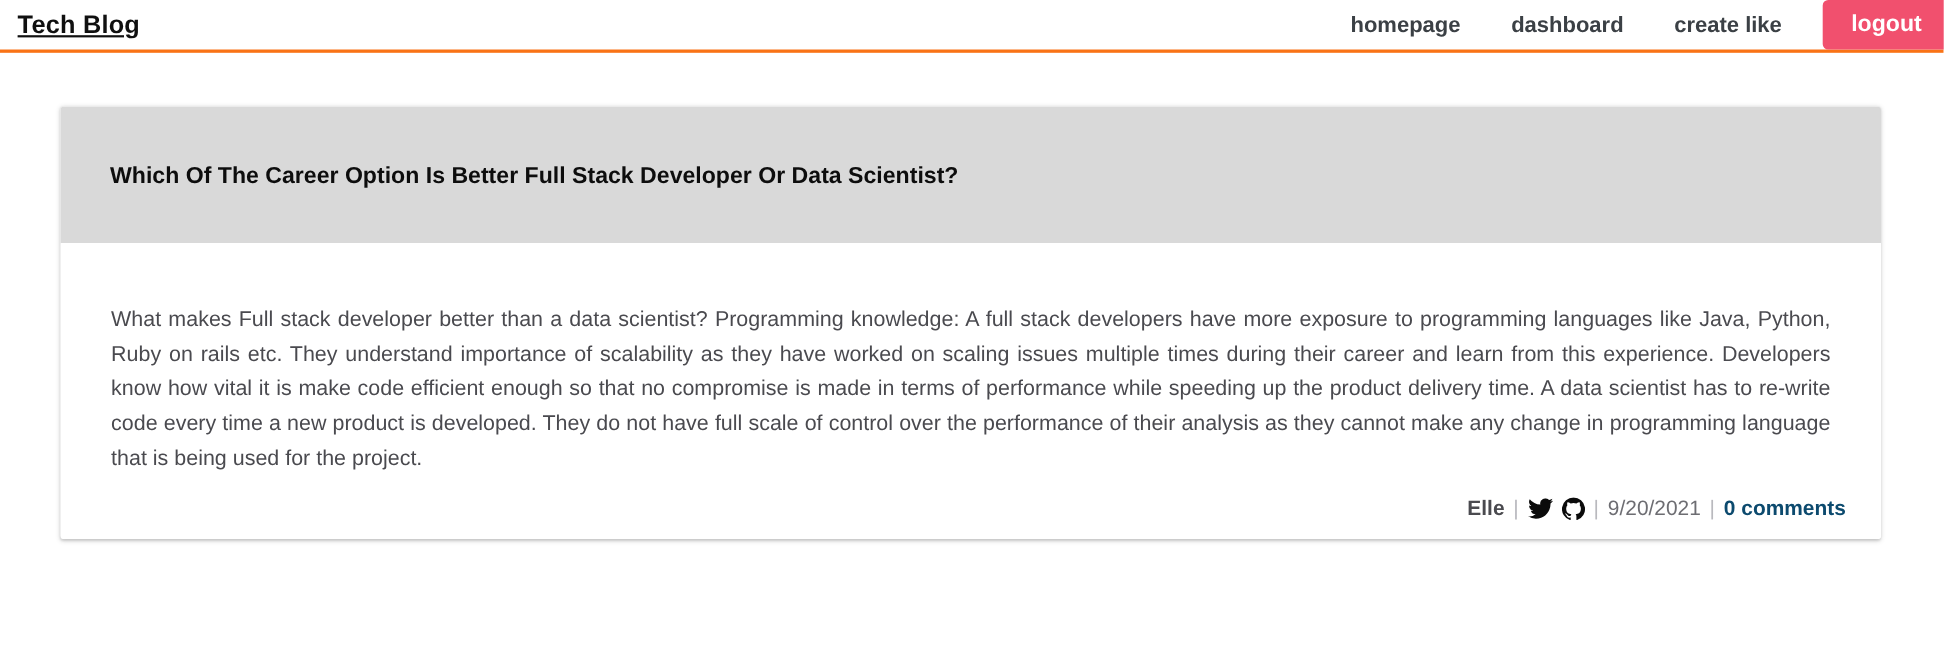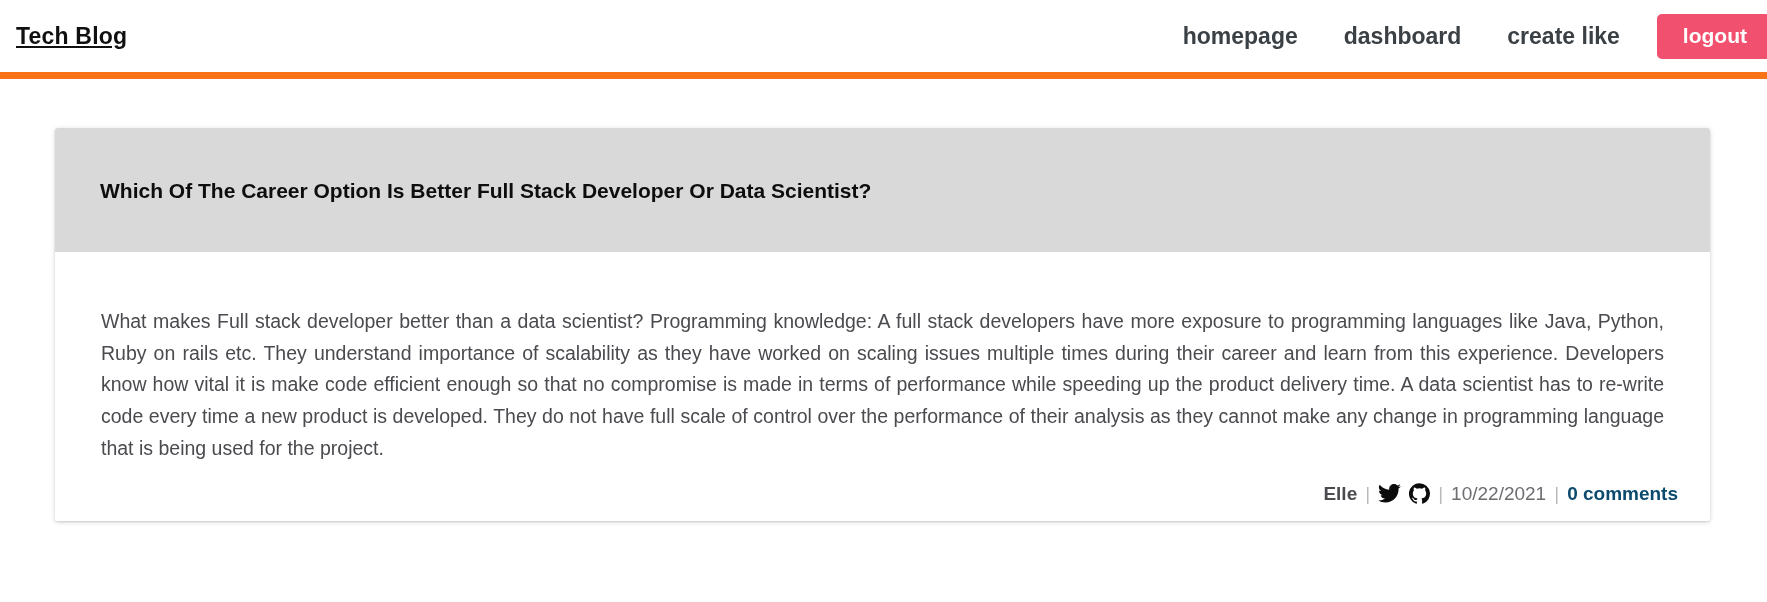--- a/index.html
+++ b/index.html
@@ -9,43 +9,43 @@
     width: 1767px;
     height: 602px;
     overflow: hidden;
     background: #ffffff;
     font-family: "Liberation Sans", sans-serif;
   }
 
   
   .navbar {
     position: relative;
-    height: 79px;
+    height: 48px;
     background: #ffffff;
-    border-bottom: 7px solid #f97316;
+    border-bottom: 3px solid #f97316;
     display: flex;
     align-items: center;
     padding: 0 0 0 16px;
   }
   .brand {
     font-size: 23px;
     font-weight: bold;
     color: #101010;
     letter-spacing: 0.2px;
     line-height: 1;
     white-space: nowrap;
   }
   .nav-links {
     margin-left: auto;
     display: flex;
     align-items: center;
     height: 100%;
   }
   .nav-link {
-    font-size: 23px;
+    font-size: 20px;
     font-weight: bold;
     color: #3b4045;
     text-decoration: none;
     white-space: nowrap;
     padding: 0 23px;
     line-height: 1;
   }
   .logout-btn {
     background: #f1506e;
     color: #ffffff;
@@ -158,19 +158,19 @@
               <path d="M24 2.37a9.6 9.6 0 0 1-2.83.79A4.93 4.93 0 0 0 23.34.37a9.86 9.86 0 0 1-3.13 1.2A4.92 4.92 0 0 0 11.8 6.03 13.97 13.97 0 0 1 1.67.9a4.92 4.92 0 0 0 1.52 6.57A4.9 4.9 0 0 1 .96 6.85v.06a4.92 4.92 0 0 0 3.95 4.83 4.96 4.96 0 0 1-2.22.08 4.93 4.93 0 0 0 4.6 3.42A9.88 9.88 0 0 1 0 17.29a13.94 13.94 0 0 0 7.55 2.21c9.06 0 14.01-7.5 14.01-14 0-.21 0-.43-.01-.64A10 10 0 0 0 24 2.37z"></path>
             </svg>
           </a>
           <a href="#" aria-label="github">
             <svg width="21" height="21" viewBox="0 0 24 24" fill="#0b0b0b" xmlns="http://www.w3.org/2000/svg">
               <path d="M12 .3a12 12 0 0 0-3.79 23.4c.6.1.82-.26.82-.58l-.01-2.04c-3.34.73-4.04-1.61-4.04-1.61-.55-1.39-1.34-1.76-1.34-1.76-1.09-.75.08-.73.08-.73 1.2.09 1.84 1.24 1.84 1.24 1.07 1.84 2.81 1.31 3.5 1 .1-.78.42-1.31.76-1.61-2.67-.3-5.47-1.33-5.47-5.93 0-1.31.47-2.38 1.24-3.22-.14-.3-.54-1.52.1-3.18 0 0 1.01-.32 3.3 1.23a11.5 11.5 0 0 1 6.003 0c2.28-1.55 3.29-1.23 3.29-1.23.65 1.66.24 2.88.12 3.18.77.84 1.23 1.91 1.23 3.22 0 4.61-2.8 5.62-5.48 5.92.43.37.81 1.1.81 2.22l-.01 3.29c0 .32.21.69.82.57A12 12 0 0 0 12 .3z"></path>
             </svg>
           </a>
         </span>
         <span class="meta-sep">|</span>
-        <span class="meta-date">10/22/2021</span>
+        <span class="meta-date">9/20/2021</span>
         <span class="meta-sep">|</span>
         <span class="meta-comments">0 comments</span>
       </div>
     </div>
   </div>
 </div>
 
 </body></html>

